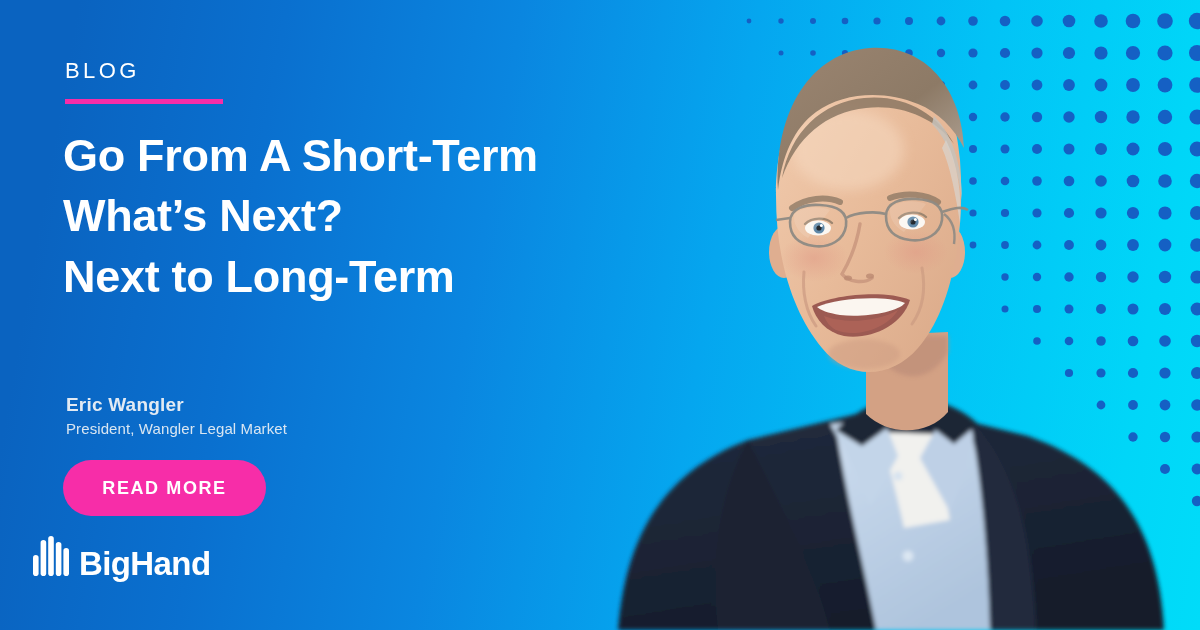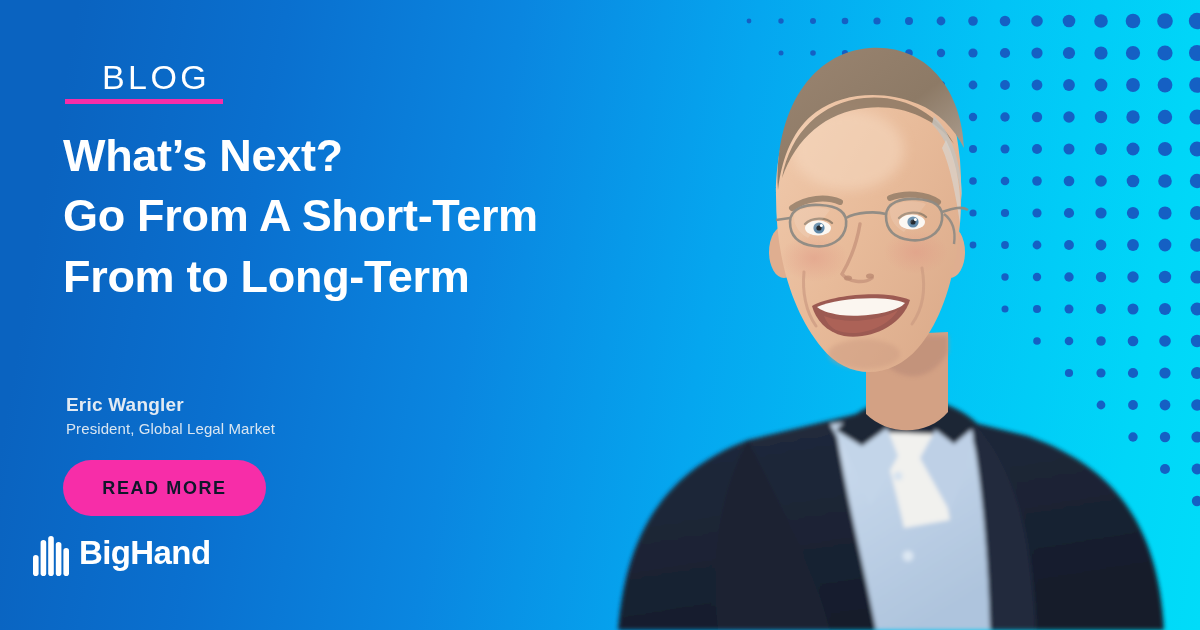--- a/index.html
+++ b/index.html
@@ -56,25 +56,24 @@
     top: 0;
     width: 660px;
     height: 630px;
   }
 
   .eyebrow {
     position: absolute;
     left: 65px;
     top: 60px;
     color: #ffffff;
-    font-size: 34px;
+    font-size: 22px;
     font-weight: 400;
     letter-spacing: 3.4px;
     line-height: 1;
-    margin-left: 37px;
   }
   .eyebrow-rule {
     position: absolute;
     left: 65px;
     top: 99px;
     width: 158px;
     height: 5px;
     background: #f72da8;
   }
 
@@ -114,36 +113,36 @@
 
   .cta {
     position: absolute;
     left: 63px;
     top: 460px;
     width: 203px;
     height: 56px;
     border: none;
     border-radius: 28px;
     background: #f72da8;
-    color: #0f172a;
+    color: #ffffff;
     font-family: "Liberation Sans", sans-serif;
     font-size: 18px;
     font-weight: 700;
     letter-spacing: 1.6px;
     cursor: pointer;
     padding: 0;
   }
 
   
   .logo {
     position: absolute;
     left: 33px;
     top: 536px;
     display: flex;
-    align-items: flex-start;
+    align-items: flex-end;
     gap: 9px;
   }
   .logo-mark { display: block; }
   .logo-word {
     color: #ffffff;
     font-size: 33px;
     font-weight: 700;
     letter-spacing: -0.6px;
     line-height: 1;
   }
@@ -424,28 +423,28 @@
       </g>
     </svg>
   </div>
 
   <div class="content">
 
     <div class="eyebrow">BLOG</div>
     <div class="eyebrow-rule"></div>
 
     <div class="headline">
+      <span class="ln">Go From A Short-Term</span>
       <span class="ln">What’s Next?</span>
-      <span class="ln">Go From A Short-Term</span>
-      <span class="ln">From to Long-Term</span>
+      <span class="ln">Next to Long-Term</span>
     </div>
 
     <div class="byline">
       <div class="byline-name">Eric Wangler</div>
-      <div class="byline-role">President, Global Legal Market</div>
+      <div class="byline-role">President, Wangler Legal Market</div>
     </div>
 
     <button class="cta">READ MORE</button>
 
     <div class="logo">
       <span class="logo-mark">
         <svg width="37" height="40" viewBox="0 0 37 40" xmlns="http://www.w3.org/2000/svg" aria-hidden="true">
           <g fill="#ffffff">
             <rect x="0" y="19" width="5.6" height="21" rx="2.8"></rect>
             <rect x="7.6" y="4" width="5.6" height="36" rx="2.8"></rect>

